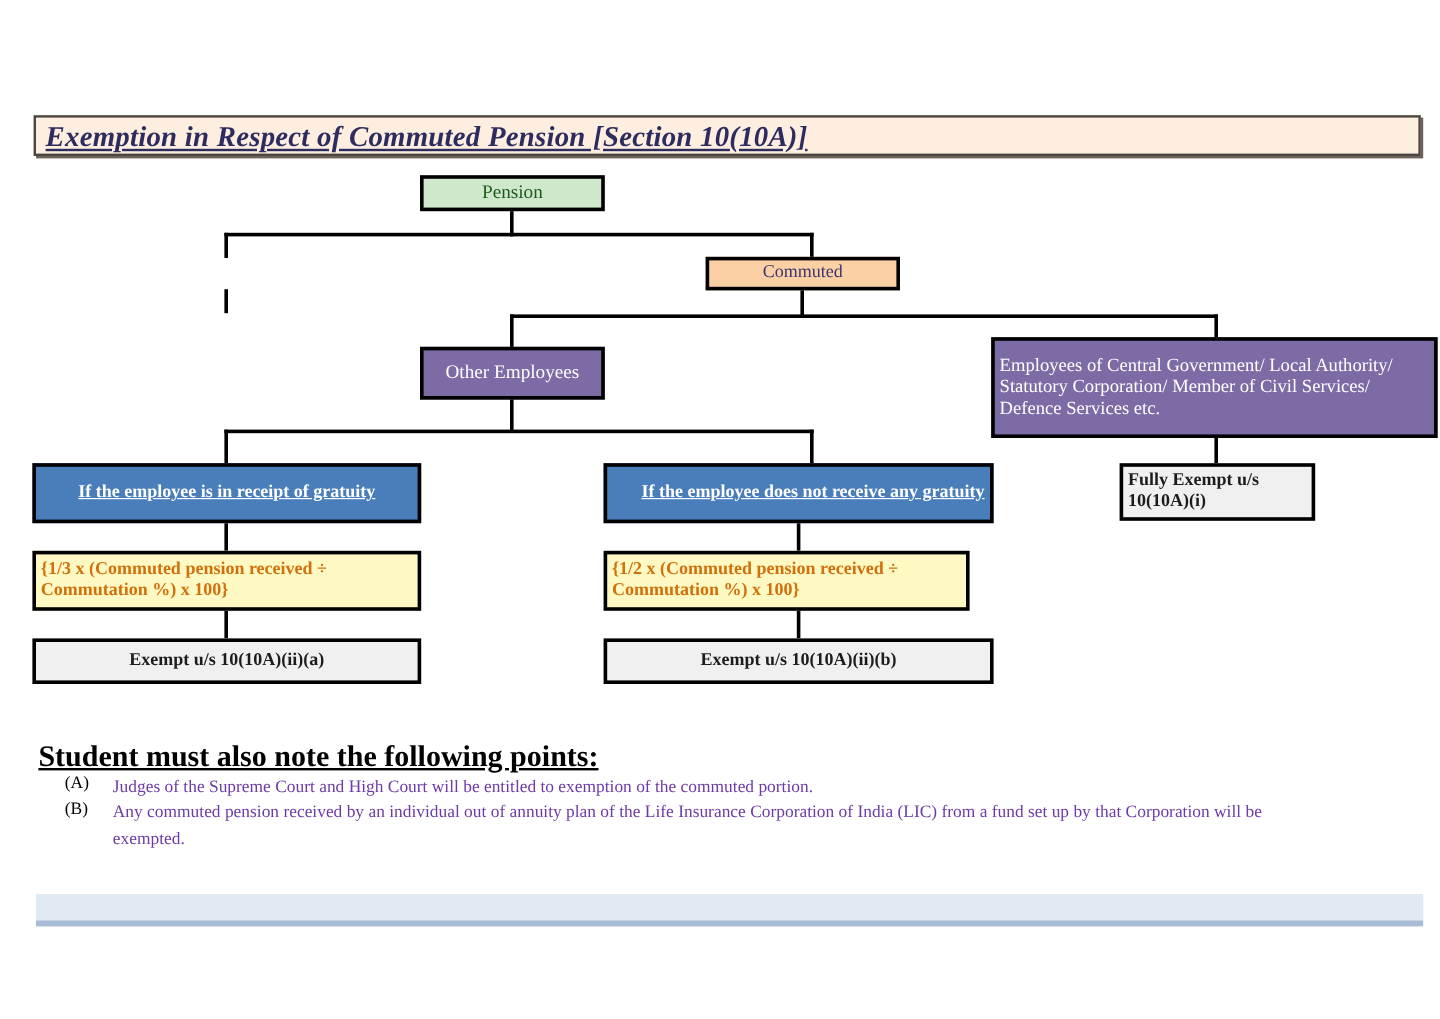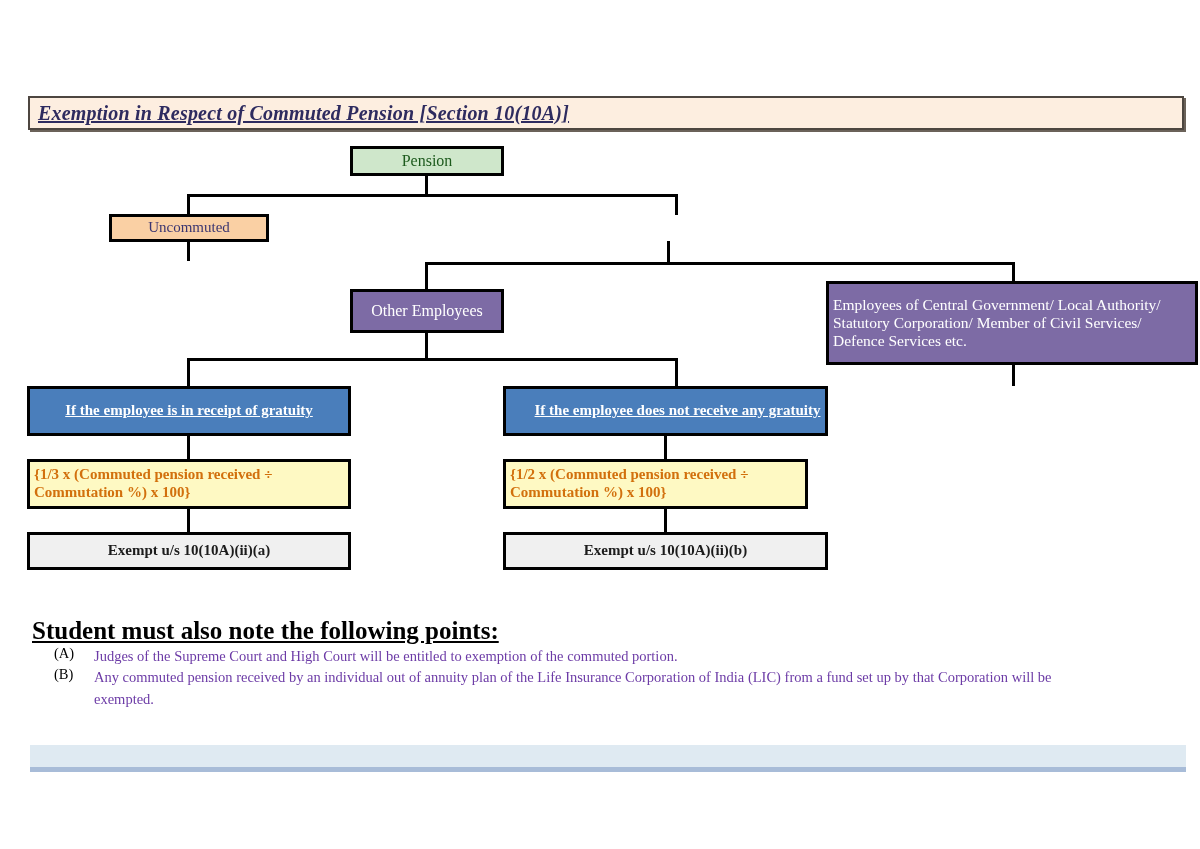--- a/index.html
+++ b/index.html
@@ -30,21 +30,21 @@
     height: 34px;
     background: #fdeee0;
     border: 2px solid #4d4640;
     box-sizing: border-box;
     box-shadow: 2px 2px 0 #6b6259;
   }
   #title-text {
     position: absolute;
     left: 8px;
     top: 4px;
-    font-size: 20px;
+    font-size: 24px;
     font-weight: bold;
     font-style: italic;
     text-decoration: underline;
     color: #2e2b5f;
     letter-spacing: 0.2px;
     white-space: nowrap;
   }
 
   
   .node {
@@ -151,42 +151,45 @@
   <div class="ln ln-v" style="left:187px; top:436px; height:23px;"></div>
   <div class="ln ln-v" style="left:664px; top:436px; height:23px;"></div>
 
   <div class="ln ln-v" style="left:187px; top:509px; height:23px;"></div>
   <div class="ln ln-v" style="left:664px; top:509px; height:23px;"></div>
 
   <div class="node n-green" style="left:350px; top:146px; width:154px; height:30px;">
     <span>Pension</span>
   </div>
 
-  <div class="node n-orange" style="left:109px; top:214px; width:160px; height:28px;">
-    <span>Uncommuted</span>
-  </div>
-
-
+
+
+  <div class="node n-orange" style="left:588px; top:214px; width:162px; height:28px;">
+    <span>Commuted</span>
+  </div>
 
   <div class="node n-purple" style="left:826px; top:281px; width:372px; height:84px; font-size:15.5px;">
     <span>Employees of Central Government/ Local Authority/ Statutory Corporation/ Member of Civil Services/ Defence Services etc.</span>
   </div>
 
   <div class="node n-purple" style="left:350px; top:289px; width:154px; height:44px;">
     <span>Other Employees</span>
   </div>
 
   <div class="node n-blue" style="left:27px; top:386px; width:324px; height:50px;">
     <span>If the employee is in receipt of gratuity</span>
   </div>
 
   <div class="node n-blue" style="left:503px; top:386px; width:325px; height:50px;padding-left:24px;">
     <span>If the employee does not receive any gratuity</span>
   </div>
 
+  <div class="node n-gray" style="left:933px; top:386px; width:163px; height:48px;">
+    <span>Fully Exempt u/s 10(10A)(i)</span>
+  </div>
 
   <div class="node n-yellow" style="left:27px; top:459px; width:324px; height:50px;">
     <span>{1/3 x (Commuted pension received ÷ Commutation %) x 100}</span>
   </div>
 
   <div class="node n-yellow" style="left:503px; top:459px; width:305px; height:50px;">
     <span>{1/2 x (Commuted pension received ÷ Commutation %) x 100}</span>
   </div>
 
   <div class="node n-gray" style="left:27px; top:532px; width:324px; height:38px;">

